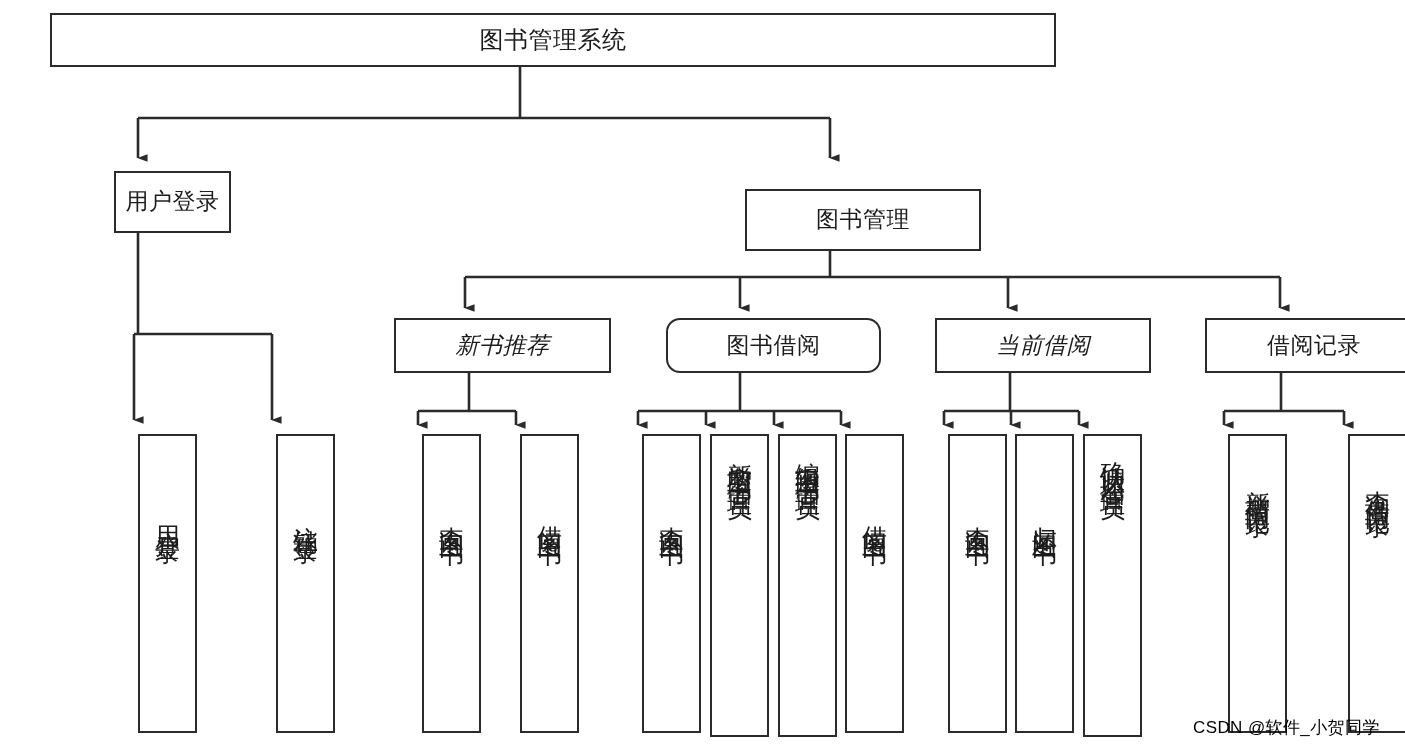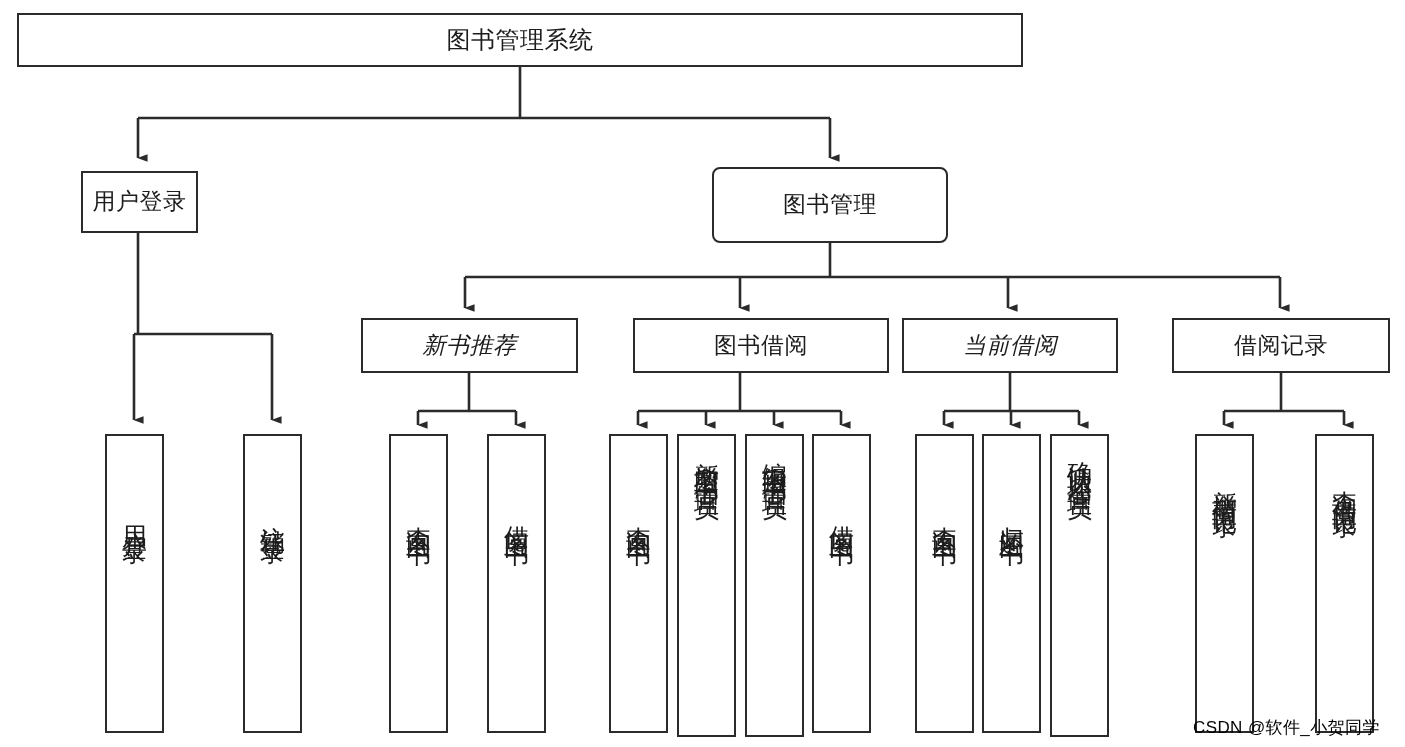--- a/index.html
+++ b/index.html
@@ -27,20 +27,21 @@
   }
   .node {
     position: absolute;
     box-sizing: border-box;
     border: 2.5px solid #2b2b2b;
     background: #ffffff;
     display: flex;
     align-items: center;
     justify-content: center;
     color: #1c1c1c;
+    margin-left: 33px;
   }
   .node .label {
     display: block;
     text-align: center;
     line-height: 1.18;
     letter-spacing: 0.5px;
   }
   
   .node.horiz .label {
     font-size: 23px;
@@ -128,28 +129,28 @@
     </g>
   </svg>
 
   <div class="node horiz root" style="left:17px; top:13px; width:1006px; height:54px;">
     <span class="label">图书管理系统</span>
   </div>
 
   <div class="node horiz" style="left:81px; top:171px; width:117px; height:62px;">
     <span class="label">用户登录</span>
   </div>
-  <div class="node horiz" style="left:712px; top:167px; width:236px; height:76px;border-radius:8px;">
+  <div class="node horiz" style="left:712px; top:189px; width:236px; height:62px;">
     <span class="label">图书管理</span>
   </div>
 
   <div class="node horiz" style="left:361px; top:318px; width:217px; height:55px;font-style:italic;">
     <span class="label">新书推荐</span>
   </div>
-  <div class="node horiz" style="left:633px; top:318px; width:256px; height:55px;">
+  <div class="node horiz" style="left:633px; top:318px; width:215px; height:55px;border-radius:14px;">
     <span class="label">图书借阅</span>
   </div>
   <div class="node horiz" style="left:902px; top:318px; width:216px; height:55px;font-style:italic;">
     <span class="label">当前借阅</span>
   </div>
   <div class="node horiz" style="left:1172px; top:318px; width:218px; height:55px;">
     <span class="label">借阅记录</span>
   </div>
 
   <div class="node vert" style="left:105px; top:434px; width:59px; height:299px; padding-top:70px;">

